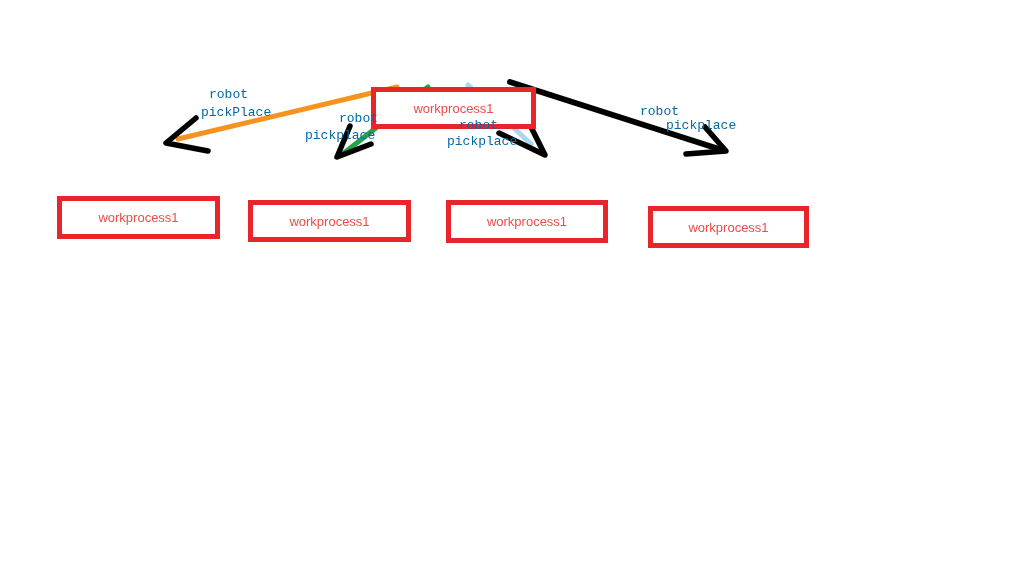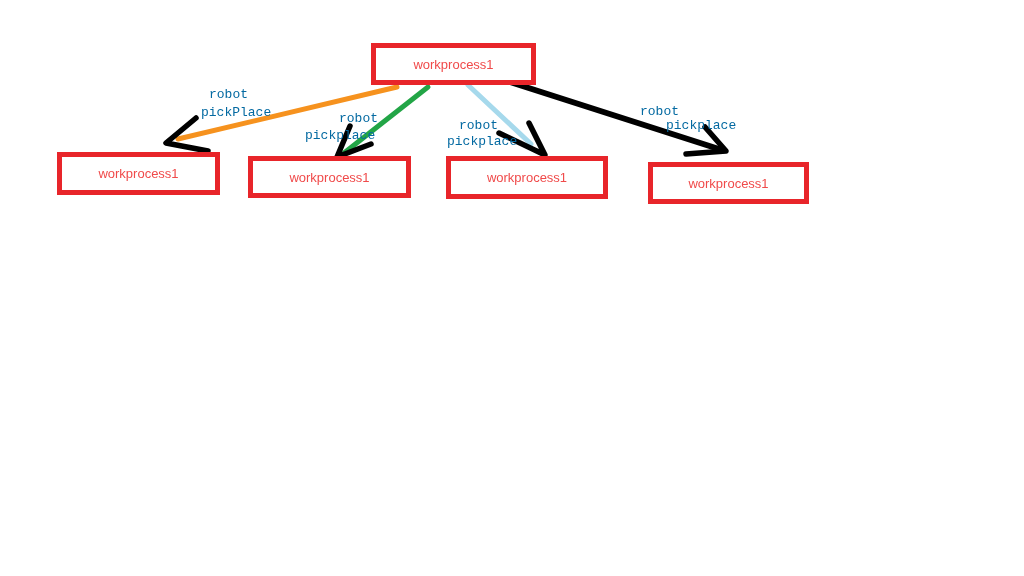--- a/index.html
+++ b/index.html
@@ -25,20 +25,21 @@
   .node {
     position: absolute;
     box-sizing: border-box;
     border: 5px solid #e8252a;
     background: #ffffff;
     display: flex;
     align-items: center;
     justify-content: center;
     font-size: 13px;
     color: #f04a4a;
+    margin-top: 44px;
   }
   .edge-label {
     position: absolute;
     font-size: 13px;
     color: #0369a1;
     white-space: nowrap;
     font-family: Liberation Mono, monospace;
   }
 </style>
 </head>

